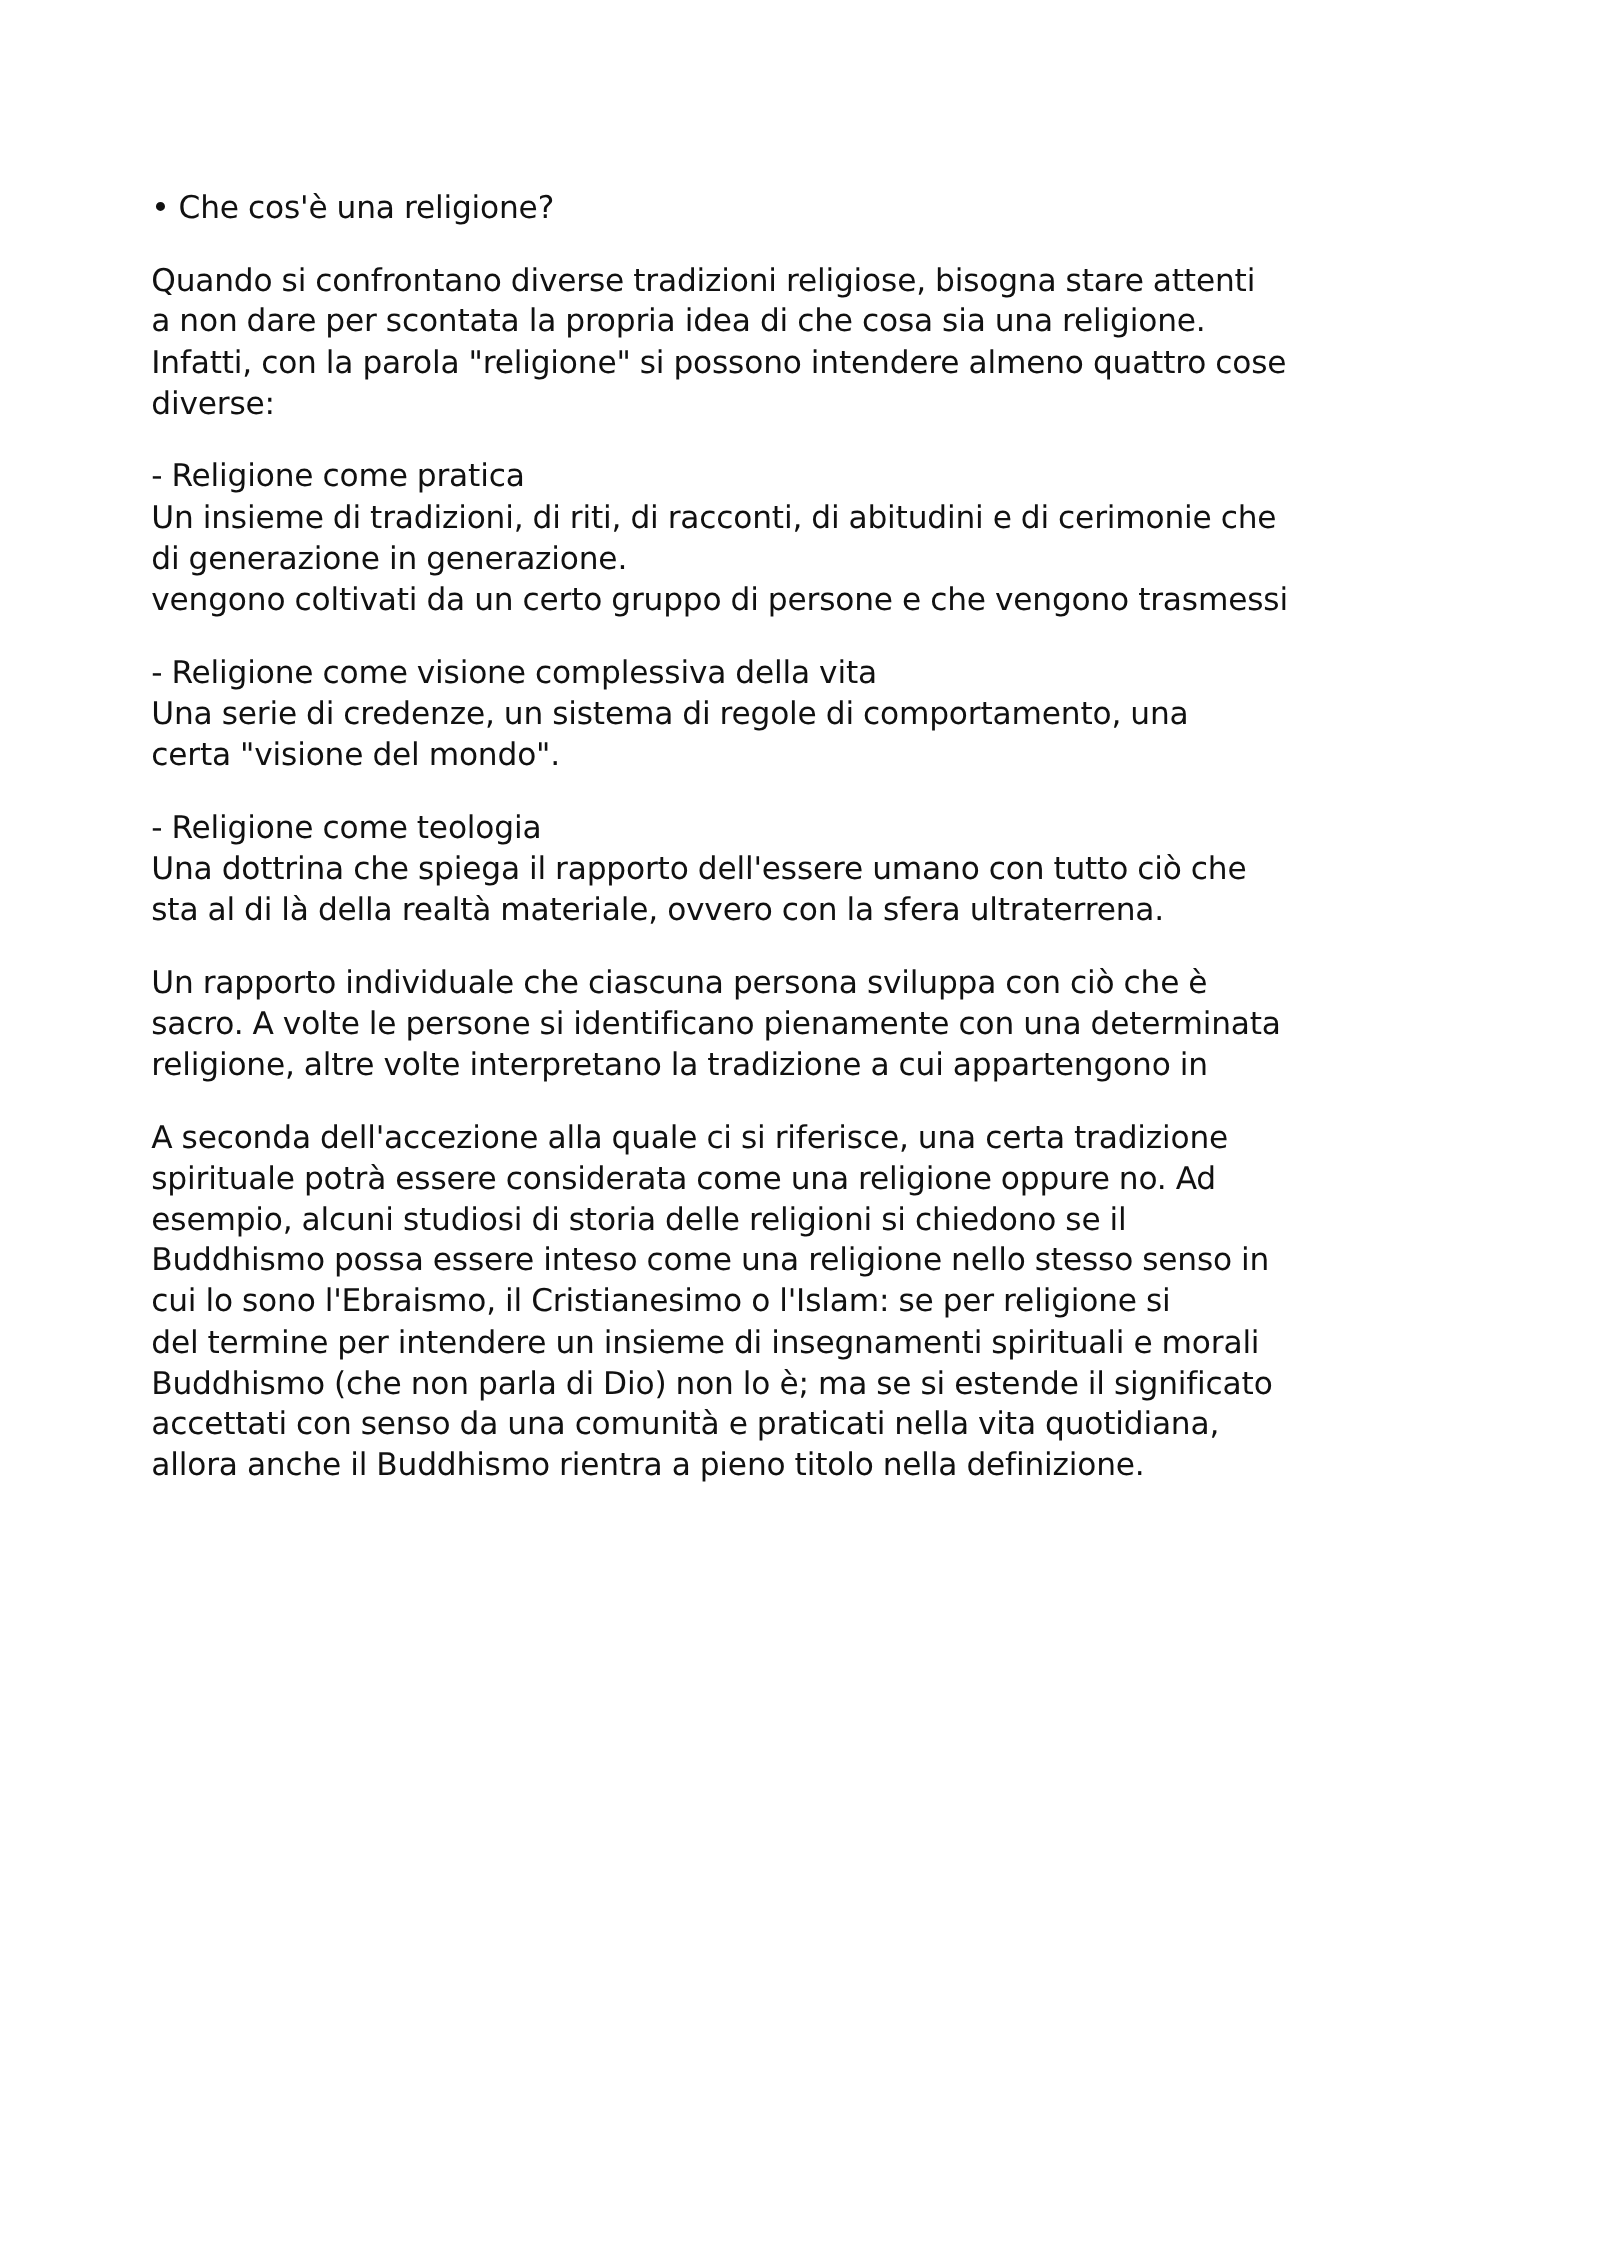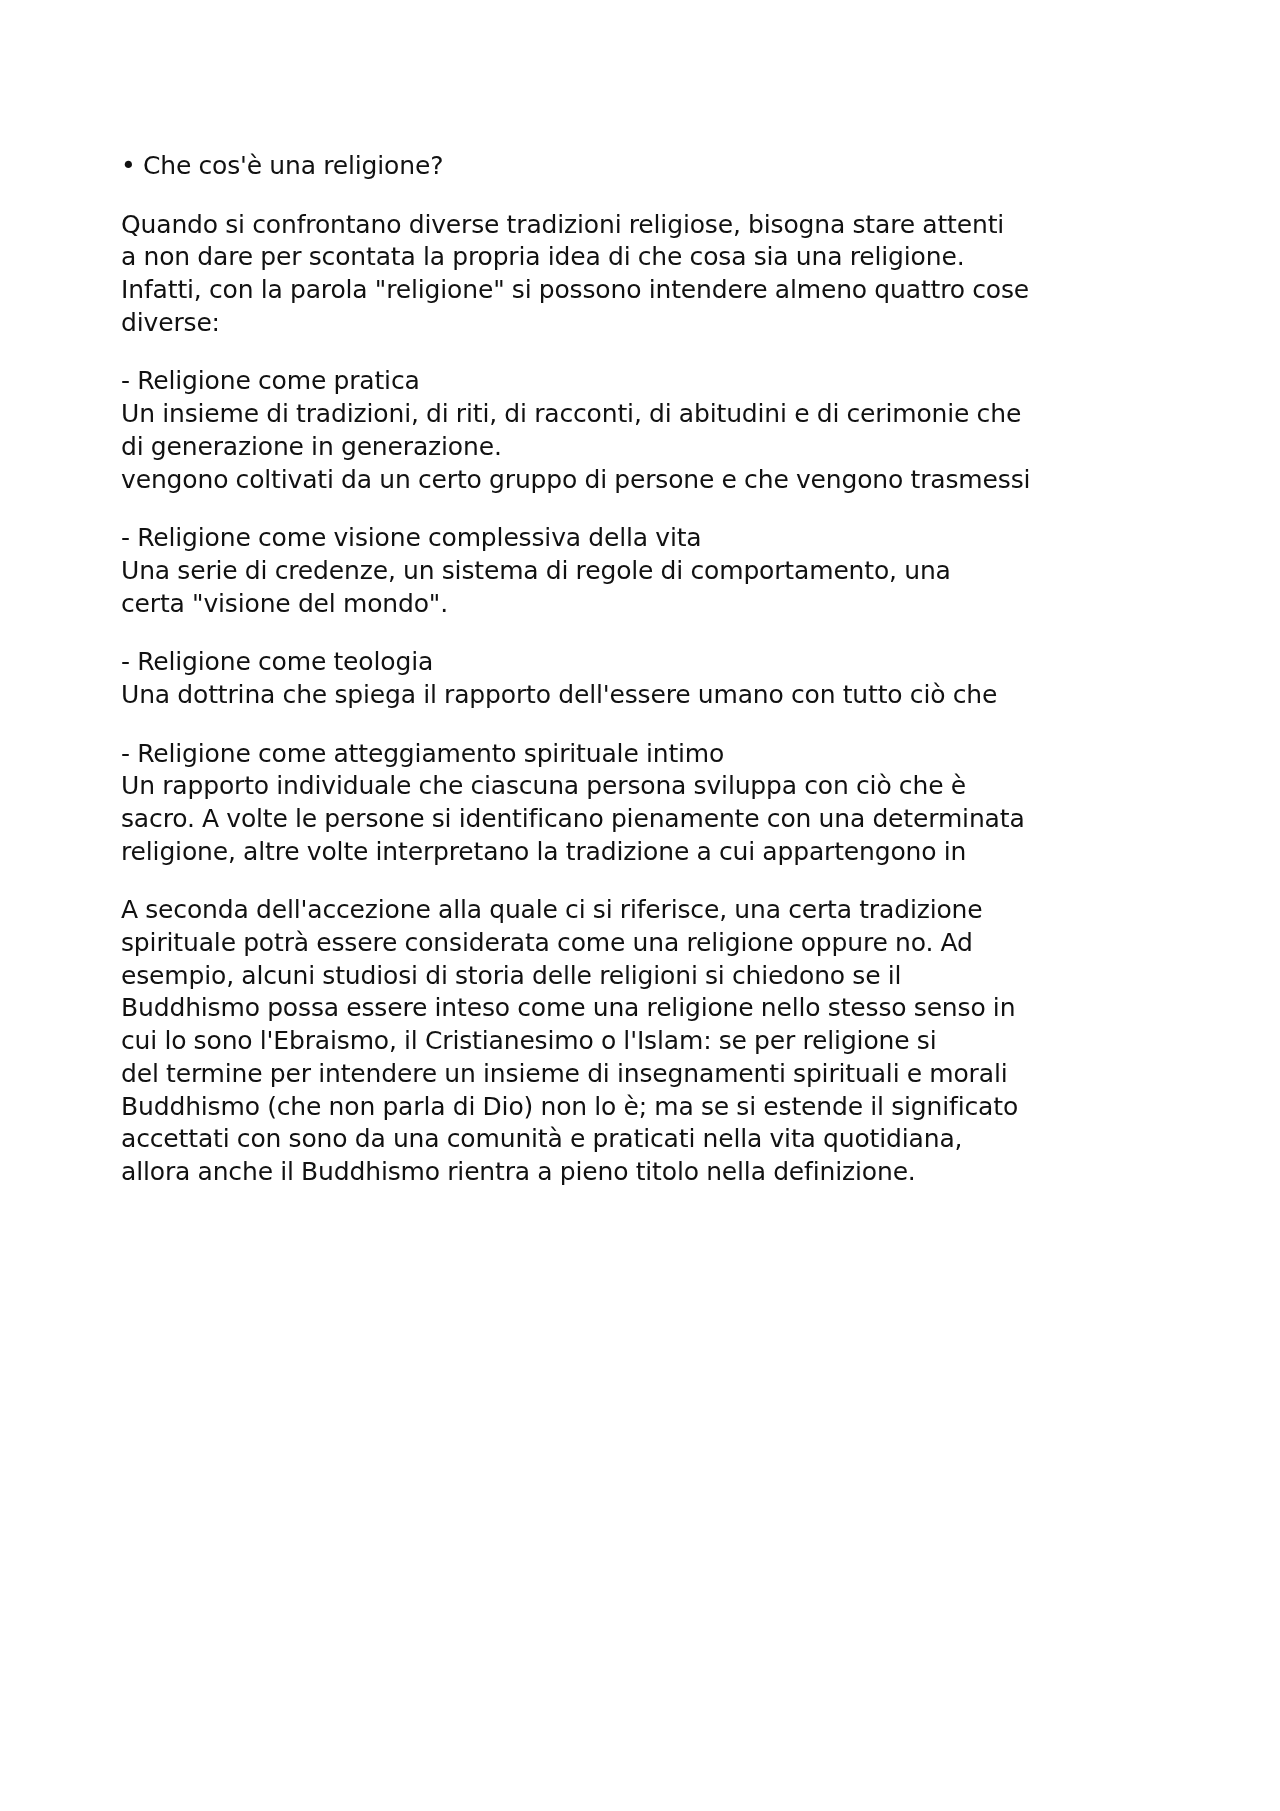--- a/index.html
+++ b/index.html
@@ -44,33 +44,33 @@
 
   <div class="para">
     <span class="line">- Religione come visione complessiva della vita</span>
     <span class="line">Una serie di credenze, un sistema di regole di comportamento, una</span>
     <span class="line">certa "visione del mondo".</span>
   </div>
 
   <div class="para">
     <span class="line">- Religione come teologia</span>
     <span class="line">Una dottrina che spiega il rapporto dell'essere umano con tutto ciò che</span>
+    <span class="line">sta al di là della realtà materiale, ovvero con la sfera ultraterrena.</span>
   </div>
 
   <div class="para">
-    <span class="line">- Religione come atteggiamento spirituale intimo</span>
     <span class="line">Un rapporto individuale che ciascuna persona sviluppa con ciò che è</span>
     <span class="line">sacro. A volte le persone si identificano pienamente con una determinata</span>
     <span class="line">religione, altre volte interpretano la tradizione a cui appartengono in</span>
   </div>
 
   <div class="para">
     <span class="line">A seconda dell'accezione alla quale ci si riferisce, una certa tradizione</span>
     <span class="line">spirituale potrà essere considerata come una religione oppure no. Ad</span>
     <span class="line">esempio, alcuni studiosi di storia delle religioni si chiedono se il</span>
     <span class="line">Buddhismo possa essere inteso come una religione nello stesso senso in</span>
     <span class="line">cui lo sono l'Ebraismo, il Cristianesimo o l'Islam: se per religione si</span>
     <span class="line">del termine per intendere un insieme di insegnamenti spirituali e morali</span>
     <span class="line">Buddhismo (che non parla di Dio) non lo è; ma se si estende il significato</span>
-    <span class="line">accettati con sono da una comunità e praticati nella vita quotidiana,</span>
+    <span class="line">accettati con senso da una comunità e praticati nella vita quotidiana,</span>
     <span class="line">allora anche il Buddhismo rientra a pieno titolo nella definizione.</span>
   </div>
 </div>
 
 </body></html>

